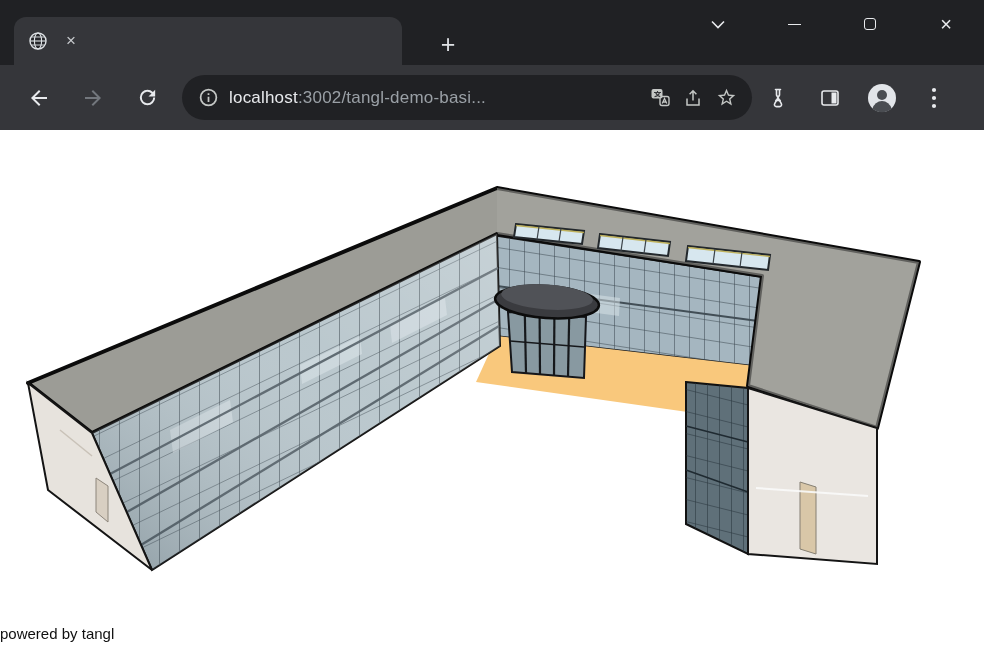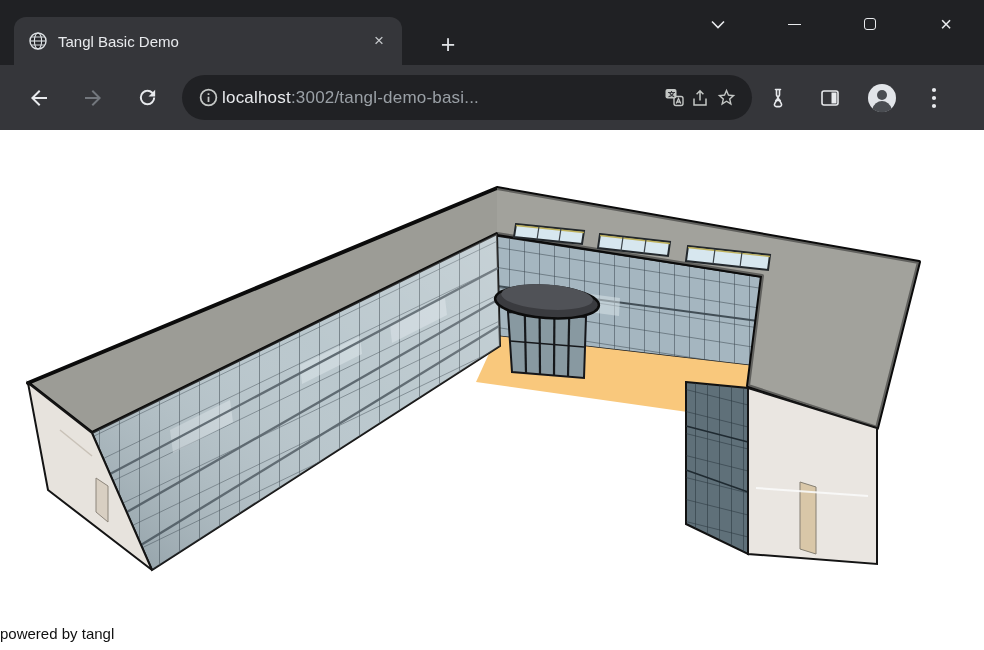--- a/index.html
+++ b/index.html
@@ -20,21 +20,21 @@
   .wc { width:76px; height:40px; display:flex; align-items:center; justify-content:center; color:#e8eaed; cursor:pointer; }
   .wc-min { width:13px; border-top:1.6px solid #e8eaed; }
   .wc-max { width:12px; height:12px; border:1.6px solid #e8eaed; border-radius:3px; }
   .wc-close-glyph { font-size:20px; font-weight:300; }
 
   
   .toolbar { position:absolute; top:65px; left:0; width:984px; height:65px; background:#35363a;
              display:flex; align-items:center; padding:0 12px; }
   .navbtn { width:54px; height:54px; display:flex; align-items:center; justify-content:center; cursor:pointer; flex:none; }
   .omnibox { flex:none; width:570px; height:45px; margin-left:8px; background:#202124; border-radius:23px;
-             display:flex; align-items:center; padding:12px 14px; gap:2px; cursor:text; }
+             display:flex; align-items:center; padding:12px 14px; gap:9px; cursor:text; }
   .url { flex:1; font-size:17px; white-space:nowrap; overflow:hidden; letter-spacing:.2px; }
   .url .host { color:#e8eaed; }
   .url .rest { color:#9aa0a6; }
   .obicon { flex:none; width:24px; height:24px; display:flex; align-items:center; justify-content:center; cursor:pointer; }
   .extbtn { width:52px; height:52px; display:flex; align-items:center; justify-content:center; cursor:pointer; flex:none; }
   .extbtn:first-of-type { margin-left:8px; }
 
   
   .viewer { position:absolute; top:130px; left:0; width:984px; height:520px; background:#ffffff; cursor:grab; }
   .watermark { position:absolute; left:0; bottom:8px; font-size:15px; color:#101010; }
@@ -49,21 +49,20 @@
     <div class="tab">
       <span>
         <svg width="20" height="20" viewBox="0 0 20 20">
           <circle cx="10" cy="10" r="8" fill="#25262a" stroke="#dfe3e6" stroke-width="1.4"></circle>
           <ellipse cx="10" cy="10" rx="3.6" ry="8" fill="none" stroke="#dfe3e6" stroke-width="1.1"></ellipse>
           <line x1="2.2" y1="10" x2="17.8" y2="10" stroke="#dfe3e6" stroke-width="1.1"></line>
           <line x1="3.2" y1="6" x2="16.8" y2="6" stroke="#dfe3e6" stroke-width="0.9"></line>
           <line x1="3.2" y1="14" x2="16.8" y2="14" stroke="#dfe3e6" stroke-width="0.9"></line>
         </svg>
       </span>
-      <span class="tab-title">Tangl Basic Demo</span>
       <span class="tab-close">×</span>
     </div>
     <div class="new-tab">+</div>
 
     <div class="wincontrols">
       <div class="wc">
         <span>
           <svg width="14" height="9" viewBox="0 0 14 9">
               <polyline points="1,1.5 7,7.5 13,1.5" fill="none" stroke="#e8eaed" stroke-width="1.6"></polyline>
             </svg>

